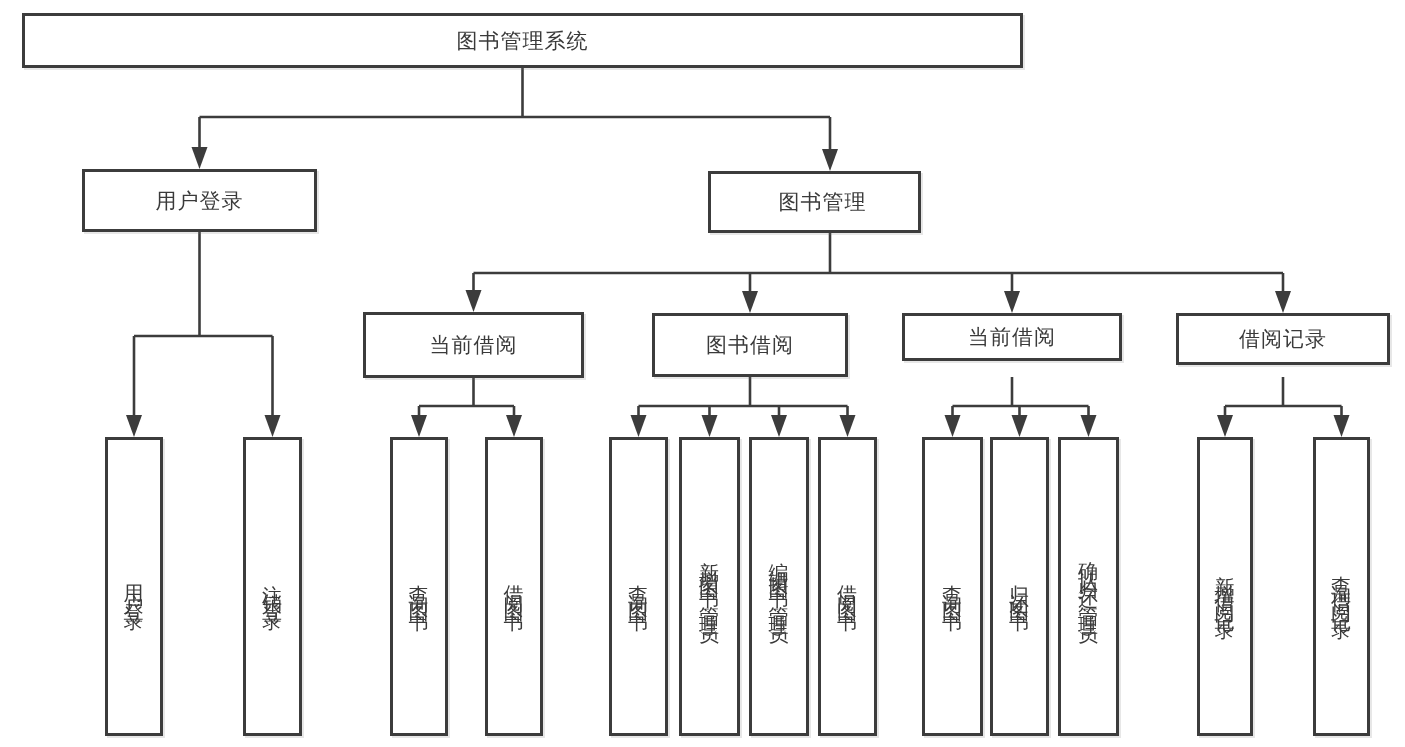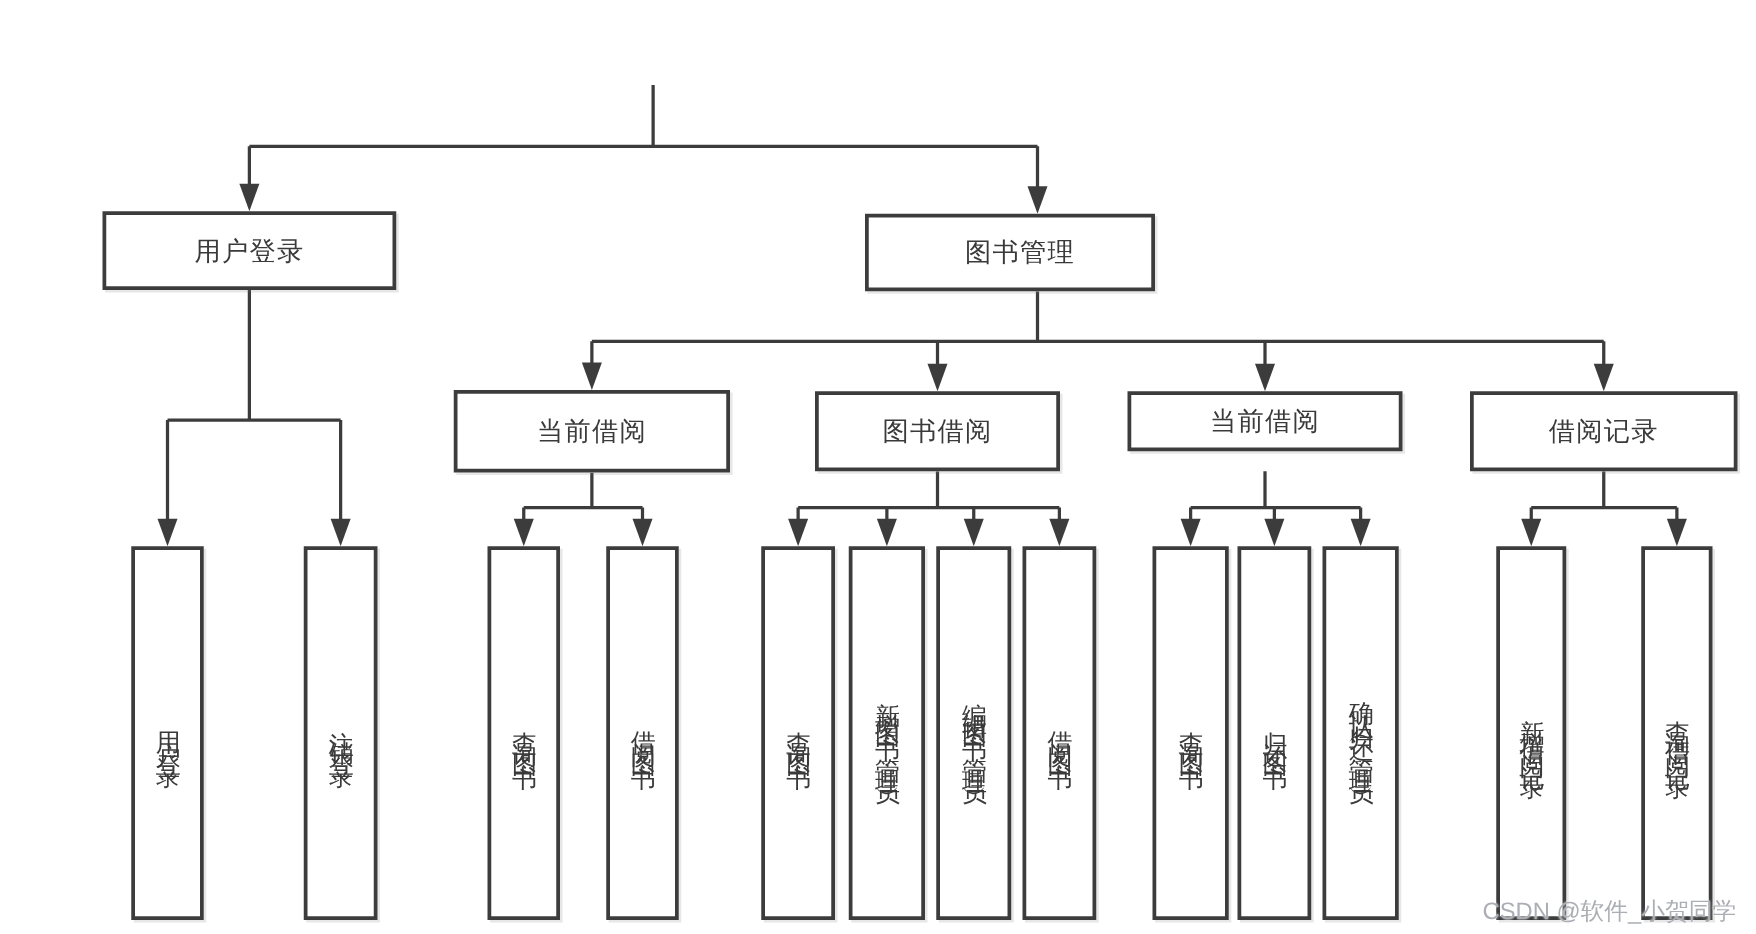--- a/index.html
+++ b/index.html
@@ -125,28 +125,29 @@
       <polygon points="771,415 787,415 779,437"></polygon>
       <polygon points="839.5,415 855.5,415 847.5,437"></polygon>
       <polygon points="944.5,415 960.5,415 952.5,437"></polygon>
       <polygon points="1011.5,415 1027.5,415 1019.5,437"></polygon>
       <polygon points="1080.5,415 1096.5,415 1088.5,437"></polygon>
       <polygon points="1217,415 1233,415 1225,437"></polygon>
       <polygon points="1333.5,415 1349.5,415 1341.5,437"></polygon>
     </g>
   </svg>
 
+  <div class="node" style="left:22px; top:13px; width:1001px; height:55px;">图书管理系统</div>
 
   <div class="node" style="left:82px; top:169px; width:235px; height:63px;">用户登录</div>
-  <div class="node" style="left:692px; top:171px; width:232px; height:62px;padding-left:16px;">图书管理</div>
+  <div class="node" style="left:708px; top:171px; width:213px; height:62px;padding-left:16px;">图书管理</div>
 
   <div class="node" style="left:363px; top:312px; width:221px; height:66px;">当前借阅</div>
   <div class="node" style="left:652px; top:313px; width:196px; height:64px;">图书借阅</div>
   <div class="node" style="left:902px; top:313px; width:220px; height:48px;">当前借阅</div>
-  <div class="node" style="left:1176px; top:313px; width:214px; height:64px;">借阅记录</div>
+  <div class="node" style="left:1176px; top:313px; width:214px; height:52px;">借阅记录</div>
 
   <div class="leaf" style="left:105px; width:58px;">
     <span>用户登录</span>
   </div>
   <div class="leaf" style="left:243px; width:59px;">
     <span>注销登录</span>
   </div>
 
   <div class="leaf" style="left:390px; width:58px;">
     <span>查询图书</span>
@@ -178,15 +179,14 @@
     <span>确认归还（管理员）</span>
   </div>
 
   <div class="leaf" style="left:1197px; width:56px;">
     <span>新增借阅记录</span>
   </div>
   <div class="leaf" style="left:1313px; width:57px;">
     <span>查询借阅记录</span>
   </div>
 
-  <div id="watermark">CSDN @软件_小贺同学</div>
 
 </div>
 
 </body></html>

